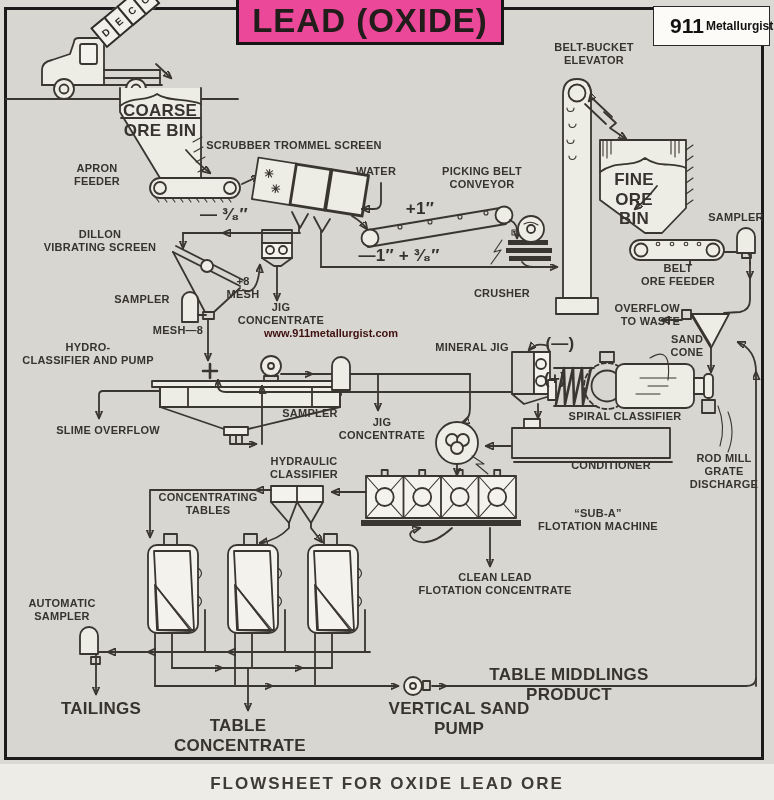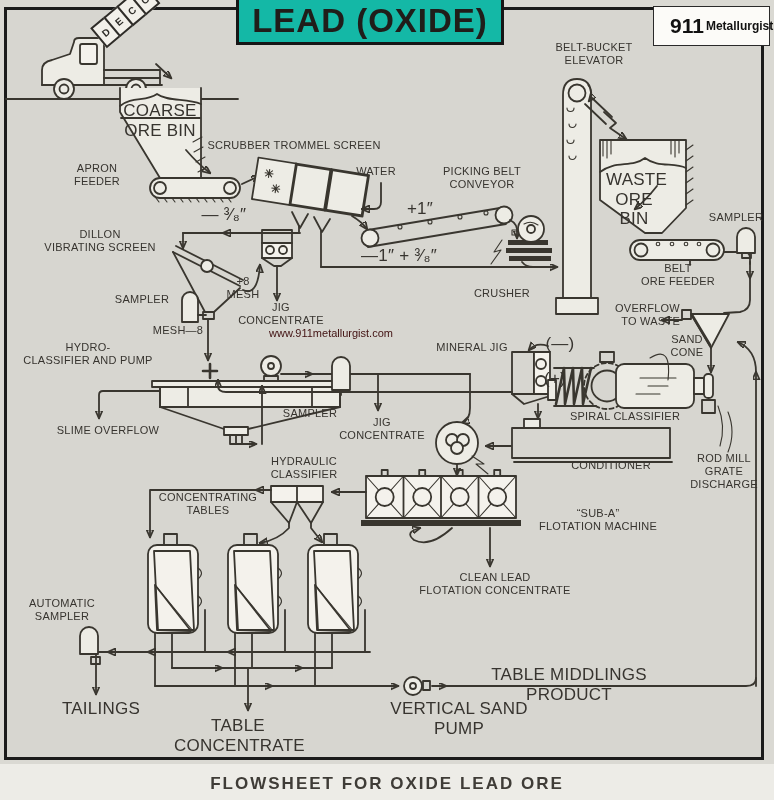--- a/index.html
+++ b/index.html
@@ -9,24 +9,24 @@
          background:#d7d6d0;box-sizing:border-box;z-index:1}
   .below{position:absolute;left:0;top:764px;width:774px;height:36px;background:#edece7;z-index:0}
   svg.gfx{position:absolute;left:0;top:0;z-index:2}
   .stk path,.stk rect,.stk circle,.stk polyline{stroke:#39362f;stroke-width:1.8;fill:none;
         stroke-linecap:round;stroke-linejoin:round}
   .stk .fillp{fill:#edece5}
   .stk .fillw{fill:#f4f2ec}
   .stk .filld{fill:#39362f;stroke:none}
   .stk .thin{stroke-width:1.1}
   .stk .thick{stroke-width:2.6}
-  .lbl{position:absolute;font-weight:400;font-size:11px;line-height:1.16;color:#37342f;
+  .lbl{position:absolute;font-weight:700;font-size:11px;line-height:1.16;color:#37342f;
        text-align:center;white-space:pre-line;letter-spacing:.25px;z-index:3}
   .sz12{font-size:17px}.sz13{font-size:17px}.left{text-align:right}
-  .titlebox{position:absolute;left:236px;top:0;width:268px;height:45px;background:#14b8a6;
+  .titlebox{position:absolute;left:236px;top:0;width:268px;height:45px;background:#ec4899;
        border:3px solid #161616;border-top:none;box-sizing:border-box;z-index:4;
        display:flex;align-items:center;justify-content:center}
   .title{font-size:33px;font-weight:900;letter-spacing:1px;color:#201d1a}
   .logobox{position:absolute;left:653px;top:6px;width:117px;height:40px;background:#fcfbf8;
        border:1px solid #2a2a2a;box-sizing:border-box;z-index:4;display:flex;align-items:center;padding:1px 2px}
   .logo-num{font-size:21px;font-weight:900;color:#111;margin-left:14px}
   .logo-name{font-size:12px;font-weight:700;color:#111;margin-left:2px}
   .truck-letters{position:absolute;left:100px;top:24px;transform:rotate(-40deg);
        transform-origin:0 50%;display:flex;z-index:3}
   .truck-letters span{width:15px;height:22px;border:2px solid #2e2c28;background:#f2f0ea;
@@ -393,21 +393,21 @@
 <div class="lbl sz12" style="left:118px;top:101px;width:84px">COARSE
 ORE BIN</div>
 <div class="lbl" style="left:46px;top:162px;width:102px">APRON
 FEEDER</div>
 <div class="lbl" style="left:198px;top:139px;width:192px">SCRUBBER TROMMEL SCREEN</div>
 <div class="lbl" style="left:350px;top:165px;width:52px">WATER</div>
 <div class="lbl" style="left:406px;top:165px;width:152px">PICKING BELT
 CONVEYOR</div>
 <div class="lbl" style="left:538px;top:41px;width:112px">BELT-BUCKET
 ELEVATOR</div>
-<div class="lbl sz12" style="left:606px;top:170px;width:56px">WASTE
+<div class="lbl sz12" style="left:606px;top:170px;width:56px">FINE
 ORE
 BIN</div>
 <div class="lbl" style="left:704px;top:211px;width:64px">SAMPLER</div>
 <div class="lbl" style="left:622px;top:262px;width:112px">BELT
 ORE FEEDER</div>
 <div class="lbl sz13" style="left:196px;top:205px;width:56px">— ³⁄₈″</div>
 <div class="lbl sz13" style="left:398px;top:199px;width:44px">+1″</div>
 <div class="lbl sz13" style="left:340px;top:246px;width:118px">—1″ + ³⁄₈″</div>
 <div class="lbl" style="left:468px;top:287px;width:68px">CRUSHER</div>
 <div class="lbl" style="left:28px;top:228px;width:144px">DILLON

